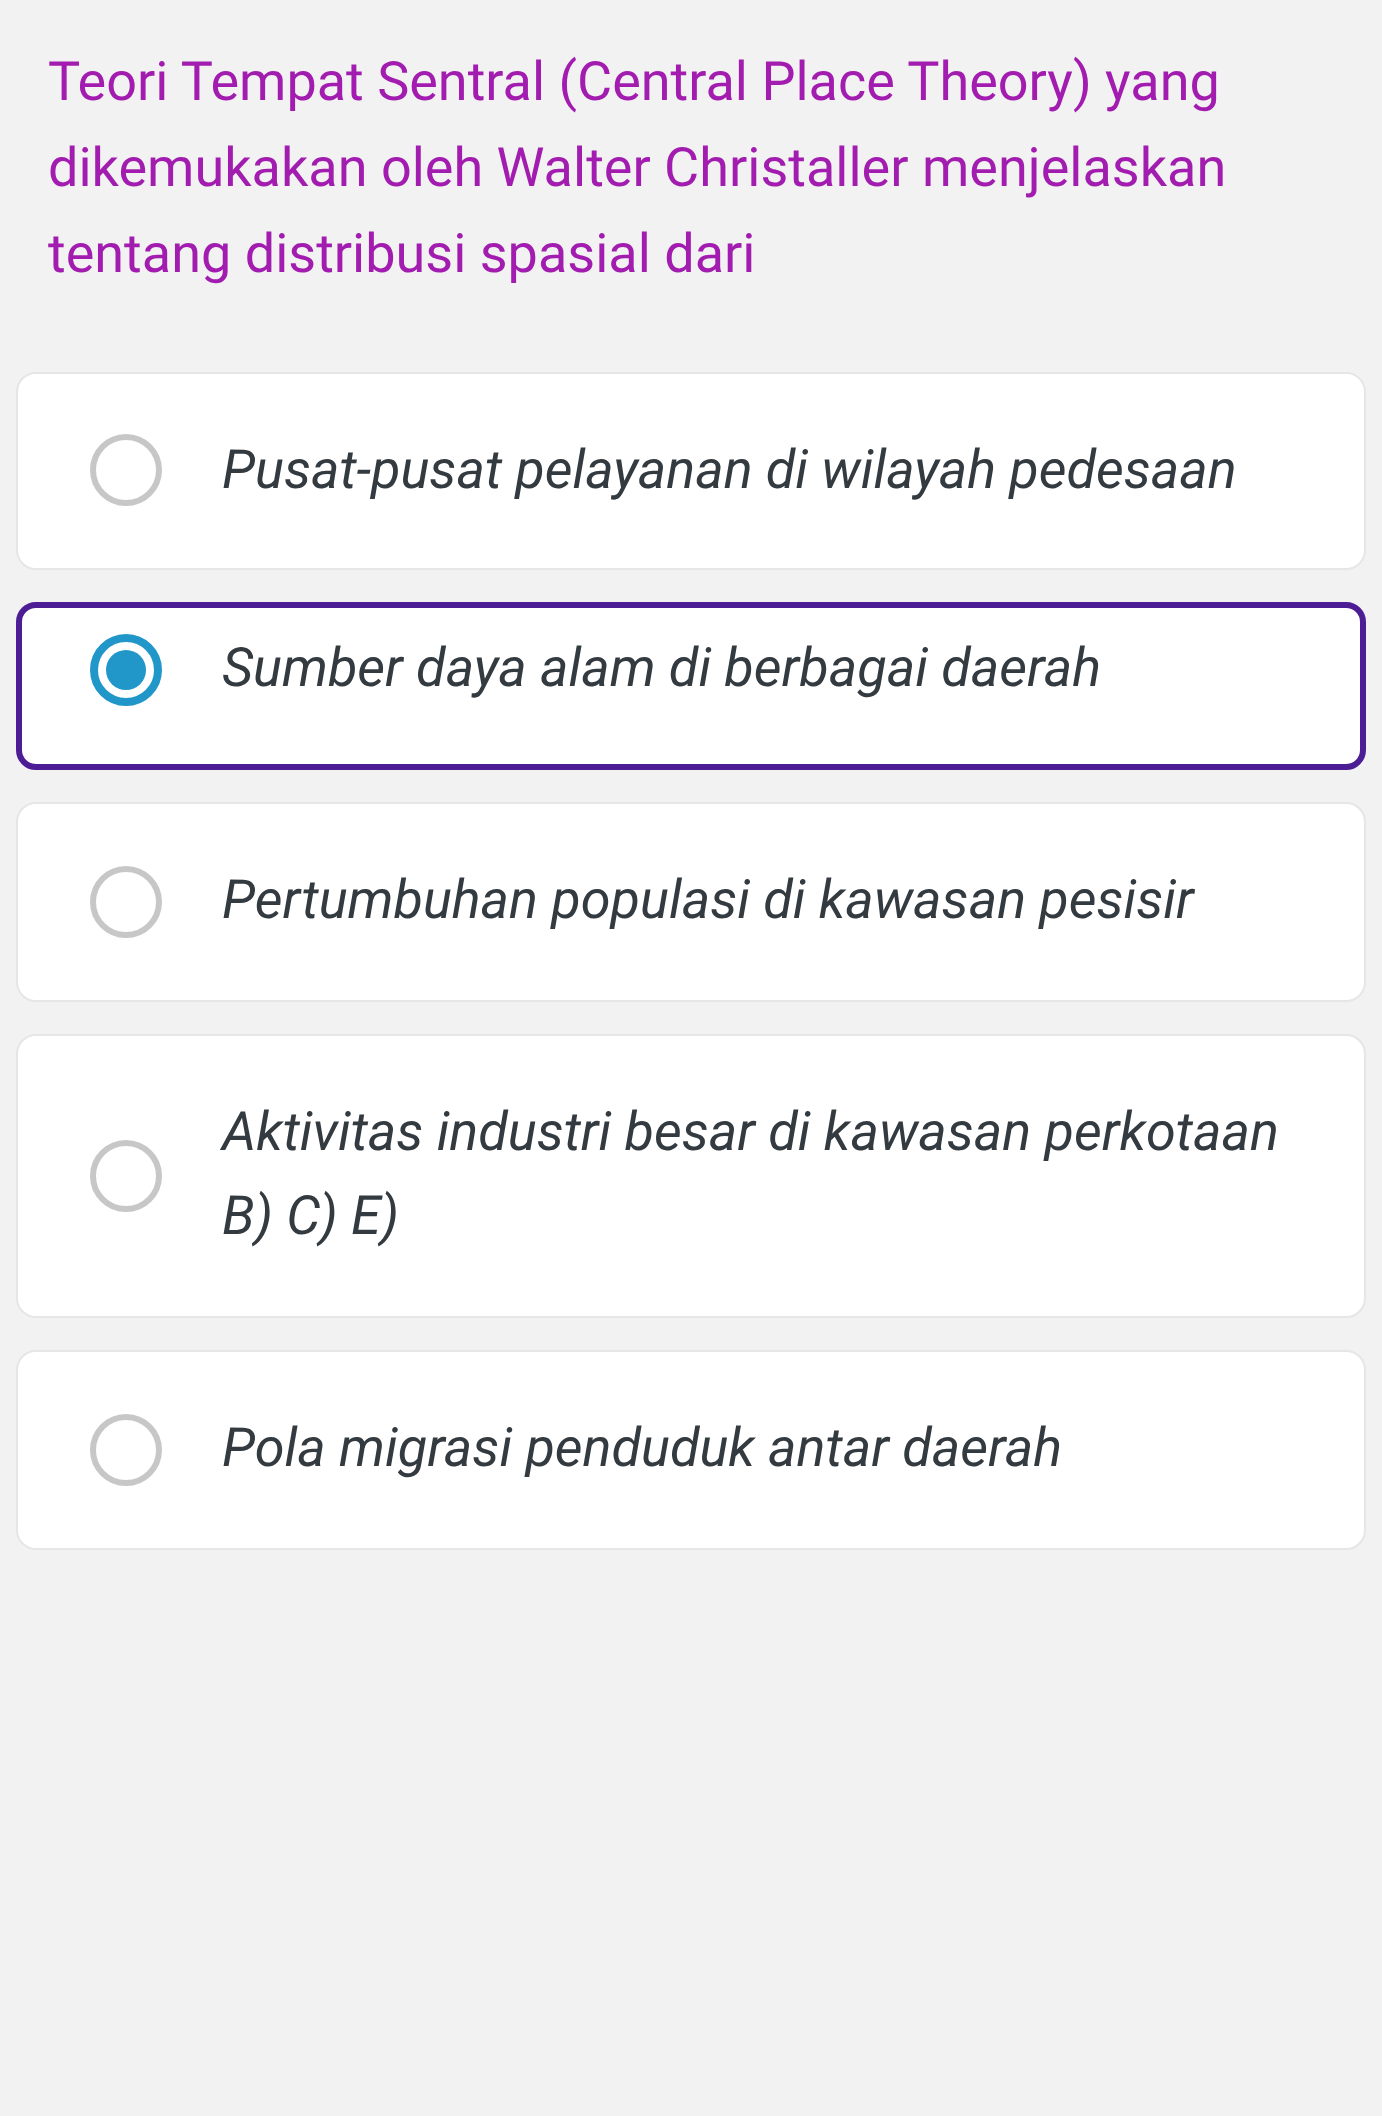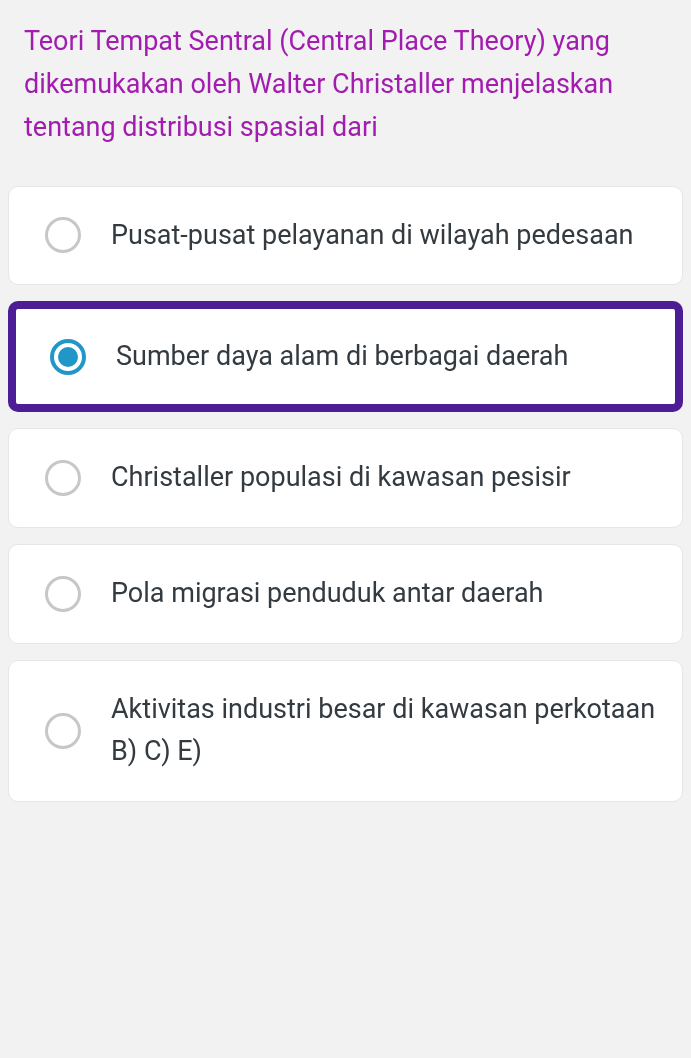--- a/index.html
+++ b/index.html
@@ -19,34 +19,35 @@
       line-height: 1.6;
       color: #a21caf;
       padding: 20px 24px 36px 24px;
       font-weight: 400;
     }
     .options-container {
       padding: 0 8px;
       display: flex;
       flex-direction: column;
       gap: 16px;
+      font-style: italic;
     }
     .option {
       background-color: #ffffff;
       border: 1px solid #e6e6e6;
       border-radius: 10px;
       padding: 28px 24px 28px 36px;
       display: flex;
       align-items: center;
       gap: 30px;
       cursor: pointer;
     }
     .option.selected {
-      border: 8px solid #4c1d95;
-      padding: 27px 22px 26px 34px;
+      border: 3px solid #4c1d95;
+      padding: 10px 22px 26px 34px;
     }
     .radio-circle {
       flex-shrink: 0;
       width: 36px;
       height: 36px;
       border: 3px solid #c7c7c7;
       border-radius: 50%;
       display: flex;
       align-items: center;
       justify-content: center;
@@ -89,30 +90,30 @@
     <div class="radio-circle">
       <div class="radio-inner"></div>
     </div>
     <div class="option-label">Sumber daya alam di berbagai daerah</div>
   </div>
 
   <div class="option">
     <div class="radio-circle">
       
     </div>
-    <div class="option-label">Christaller populasi di kawasan pesisir</div>
+    <div class="option-label">Pertumbuhan populasi di kawasan pesisir</div>
+  </div>
+
+  <div class="option">
+    <div class="radio-circle">
+      
+    </div>
+    <div class="option-label">Aktivitas industri besar di kawasan perkotaan B)  C)  E)</div>
   </div>
 
   <div class="option">
     <div class="radio-circle">
       
     </div>
     <div class="option-label">Pola migrasi penduduk antar daerah</div>
   </div>
 
-  <div class="option">
-    <div class="radio-circle">
-      
-    </div>
-    <div class="option-label">Aktivitas industri besar di kawasan perkotaan B)  C)  E)</div>
-  </div>
-
 </div>
 
 </body></html>

